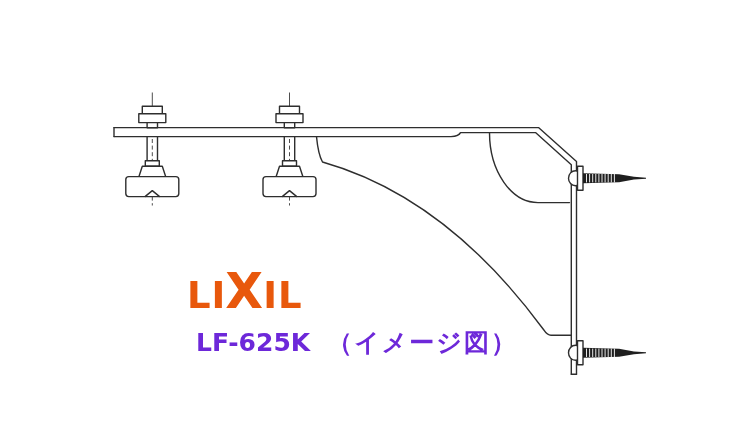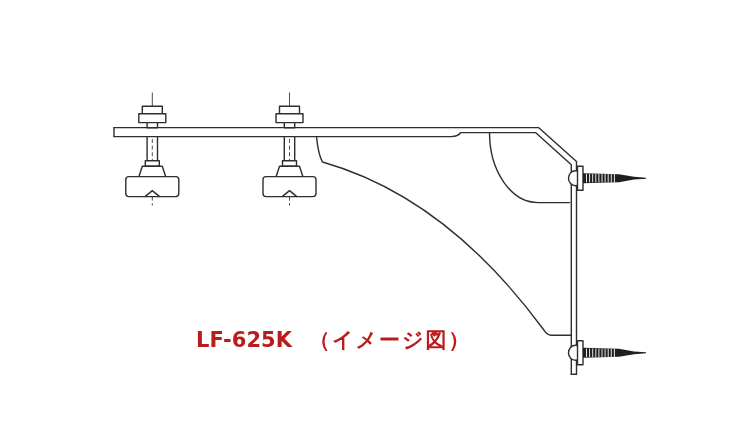--- a/index.html
+++ b/index.html
@@ -25,23 +25,23 @@
     font-weight:bold;
     font-size:37px;
     line-height:1.05;
     letter-spacing:1px;
     white-space:nowrap;
   }
   .logo .x{font-size:49px;margin:0 -1px;}
 
   .caption{
     position:absolute;left:196px;top:326px;
-    color:#b91c1c;
+    color:#6d28d9;
     font-weight:bold;
-    font-size:21px;
+    font-size:25px;
     white-space:nowrap;
   }
   .caption .note{margin-left:17px;letter-spacing:2px;}
 </style>
 </head>
 <body>
 
 <div class="stage">
 
   <svg class="drawing" viewBox="0 0 750 442">
@@ -93,18 +93,19 @@
 
       <path class="line" d="M 316.5 136.6 C 317.5 147 318.5 155 322.5 162 Q 446 197 543.5 329.5 C 545.5 332.5 547 335.3 551 335.3 L 571.3 335.3"></path>
     </g>
 
     <use href="#hanger-bolt" transform="translate(152.3,0)"></use>
     <use href="#hanger-bolt" transform="translate(289.5,0)"></use>
     <use href="#wood-screw" transform="translate(0,178.2)"></use>
     <use href="#wood-screw" transform="translate(0,352.8)"></use>
   </svg>
 
+  <div class="logo"><span>L</span><span>I</span><span class="x">X</span><span>I</span><span>L</span></div>
 
   <div class="caption">
     <span>LF-625K</span><span class="note">（イメージ図）</span>
   </div>
 
 </div>
 
 </body></html>

